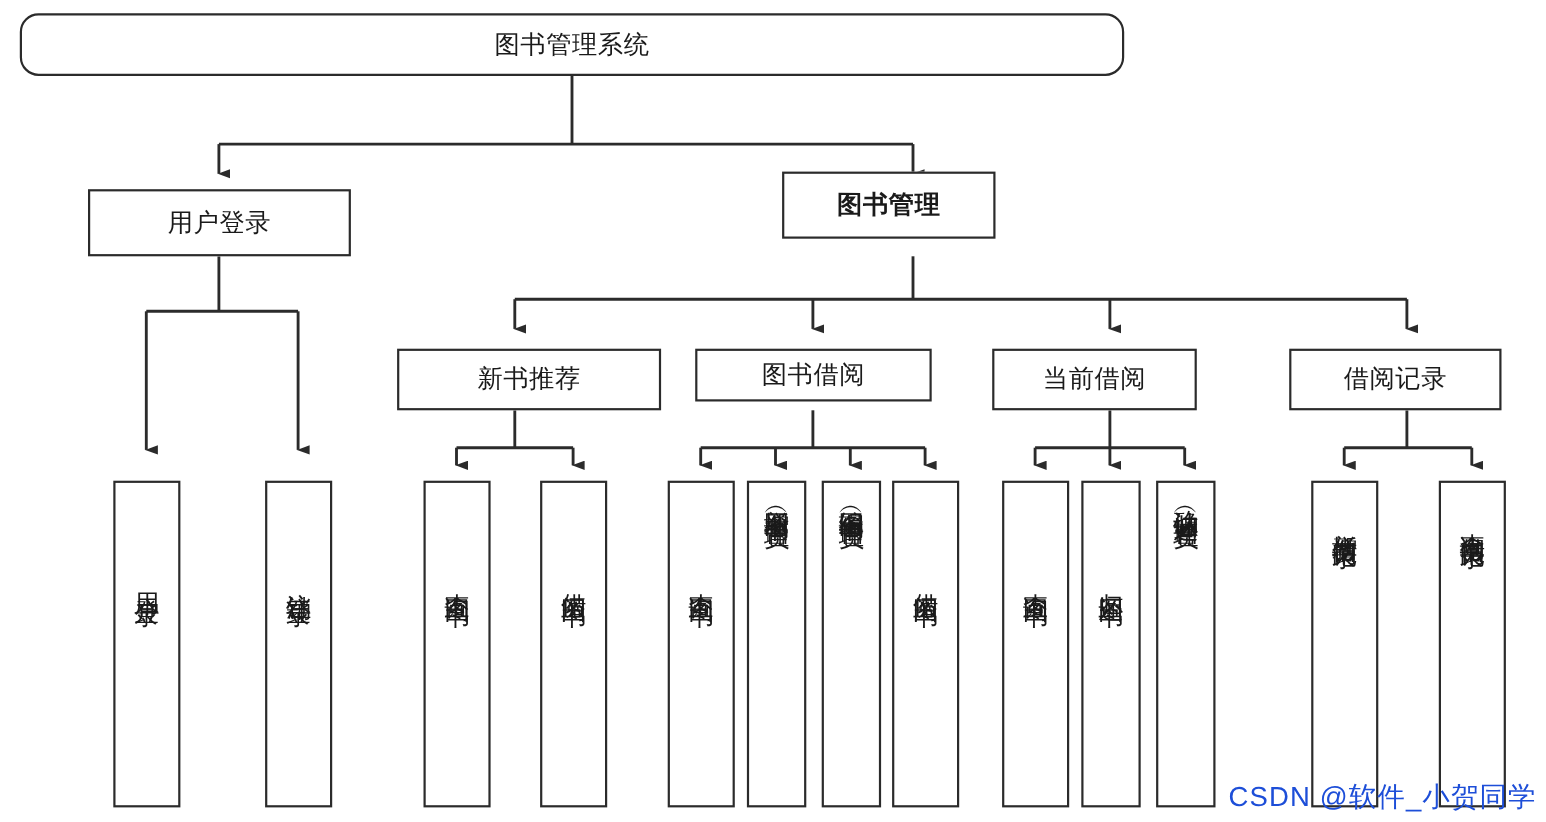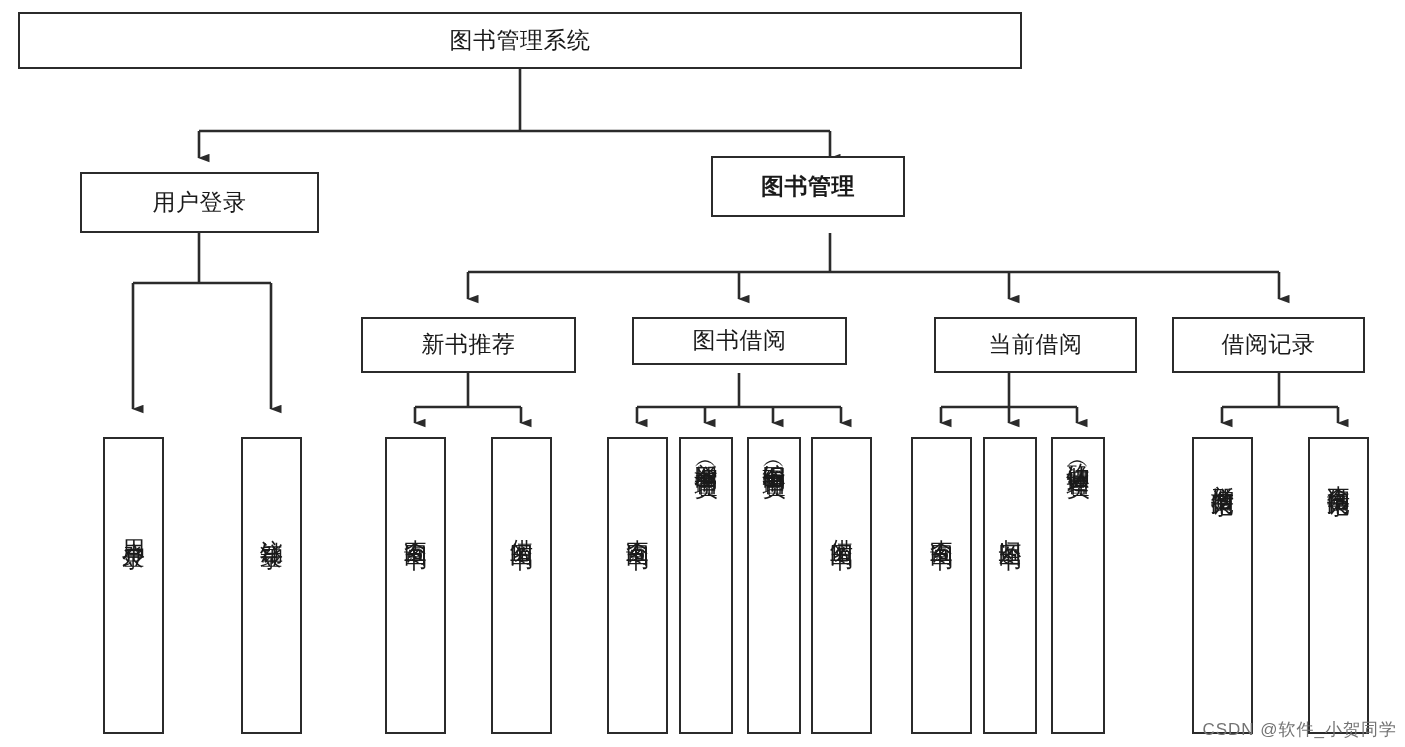--- a/index.html
+++ b/index.html
@@ -58,22 +58,22 @@
     white-space: nowrap;
     color: #1a1a1a;
   }
   .vtext.tall {
     letter-spacing: 2px;
   }
   .watermark {
     position: absolute;
     right: 8px;
     bottom: 6px;
-    font-size: 17px;
-    color: #737373;
+    font-size: 25px;
+    color: #1d4ed8;
     letter-spacing: 1px;
     white-space: nowrap;
     user-select: none;
   }
 </style>
 </head>
 <body>
 
 <div id="diagram-root">
 
@@ -124,38 +124,38 @@
       <path d="M1009,407 L1009,423" marker-end="url(#arrowhead)"></path>
       <path d="M1077,407 L1077,423" marker-end="url(#arrowhead)"></path>
 
       <path d="M1279,373 L1279,407"></path>
       <path d="M1222,407 L1338,407"></path>
       <path d="M1222,407 L1222,423" marker-end="url(#arrowhead)"></path>
       <path d="M1338,407 L1338,423" marker-end="url(#arrowhead)"></path>
     </g>
   </svg>
 
-  <div class="node node-h" style="left:18px; top:12px; width:1004px; height:57px;">
+  <div class="node node-h" style="left:18px; top:12px; width:1004px; height:57px;border-radius:17px;">
     <span>图书管理系统</span>
   </div>
 
   <div class="node node-h" style="left:80px; top:172px; width:239px; height:61px;">
     <span>用户登录</span>
   </div>
   <div class="node node-h" style="left:711px; top:156px; width:194px; height:61px;font-weight:bold;">
     <span>图书管理</span>
   </div>
 
-  <div class="node node-h" style="left:361px; top:317px; width:215px; height:56px;">
+  <div class="node node-h" style="left:361px; top:317px; width:240px; height:56px;">
     <span>新书推荐</span>
   </div>
   <div class="node node-h" style="left:632px; top:317px; width:215px; height:48px;">
     <span>图书借阅</span>
   </div>
-  <div class="node node-h" style="left:902px; top:317px; width:203px; height:56px;margin-left:32px;">
+  <div class="node node-h" style="left:902px; top:317px; width:186px; height:56px;">
     <span>当前借阅</span>
   </div>
   <div class="node node-h" style="left:1172px; top:317px; width:193px; height:56px;">
     <span>借阅记录</span>
   </div>
 
   <div class="node node-v" style="left:103px; top:437px; width:61px; height:297px;">
     <span class="vtext" style="margin-top:82px;">用户登录</span>
   </div>
   <div class="node node-v" style="left:241px; top:437px; width:61px; height:297px;">

